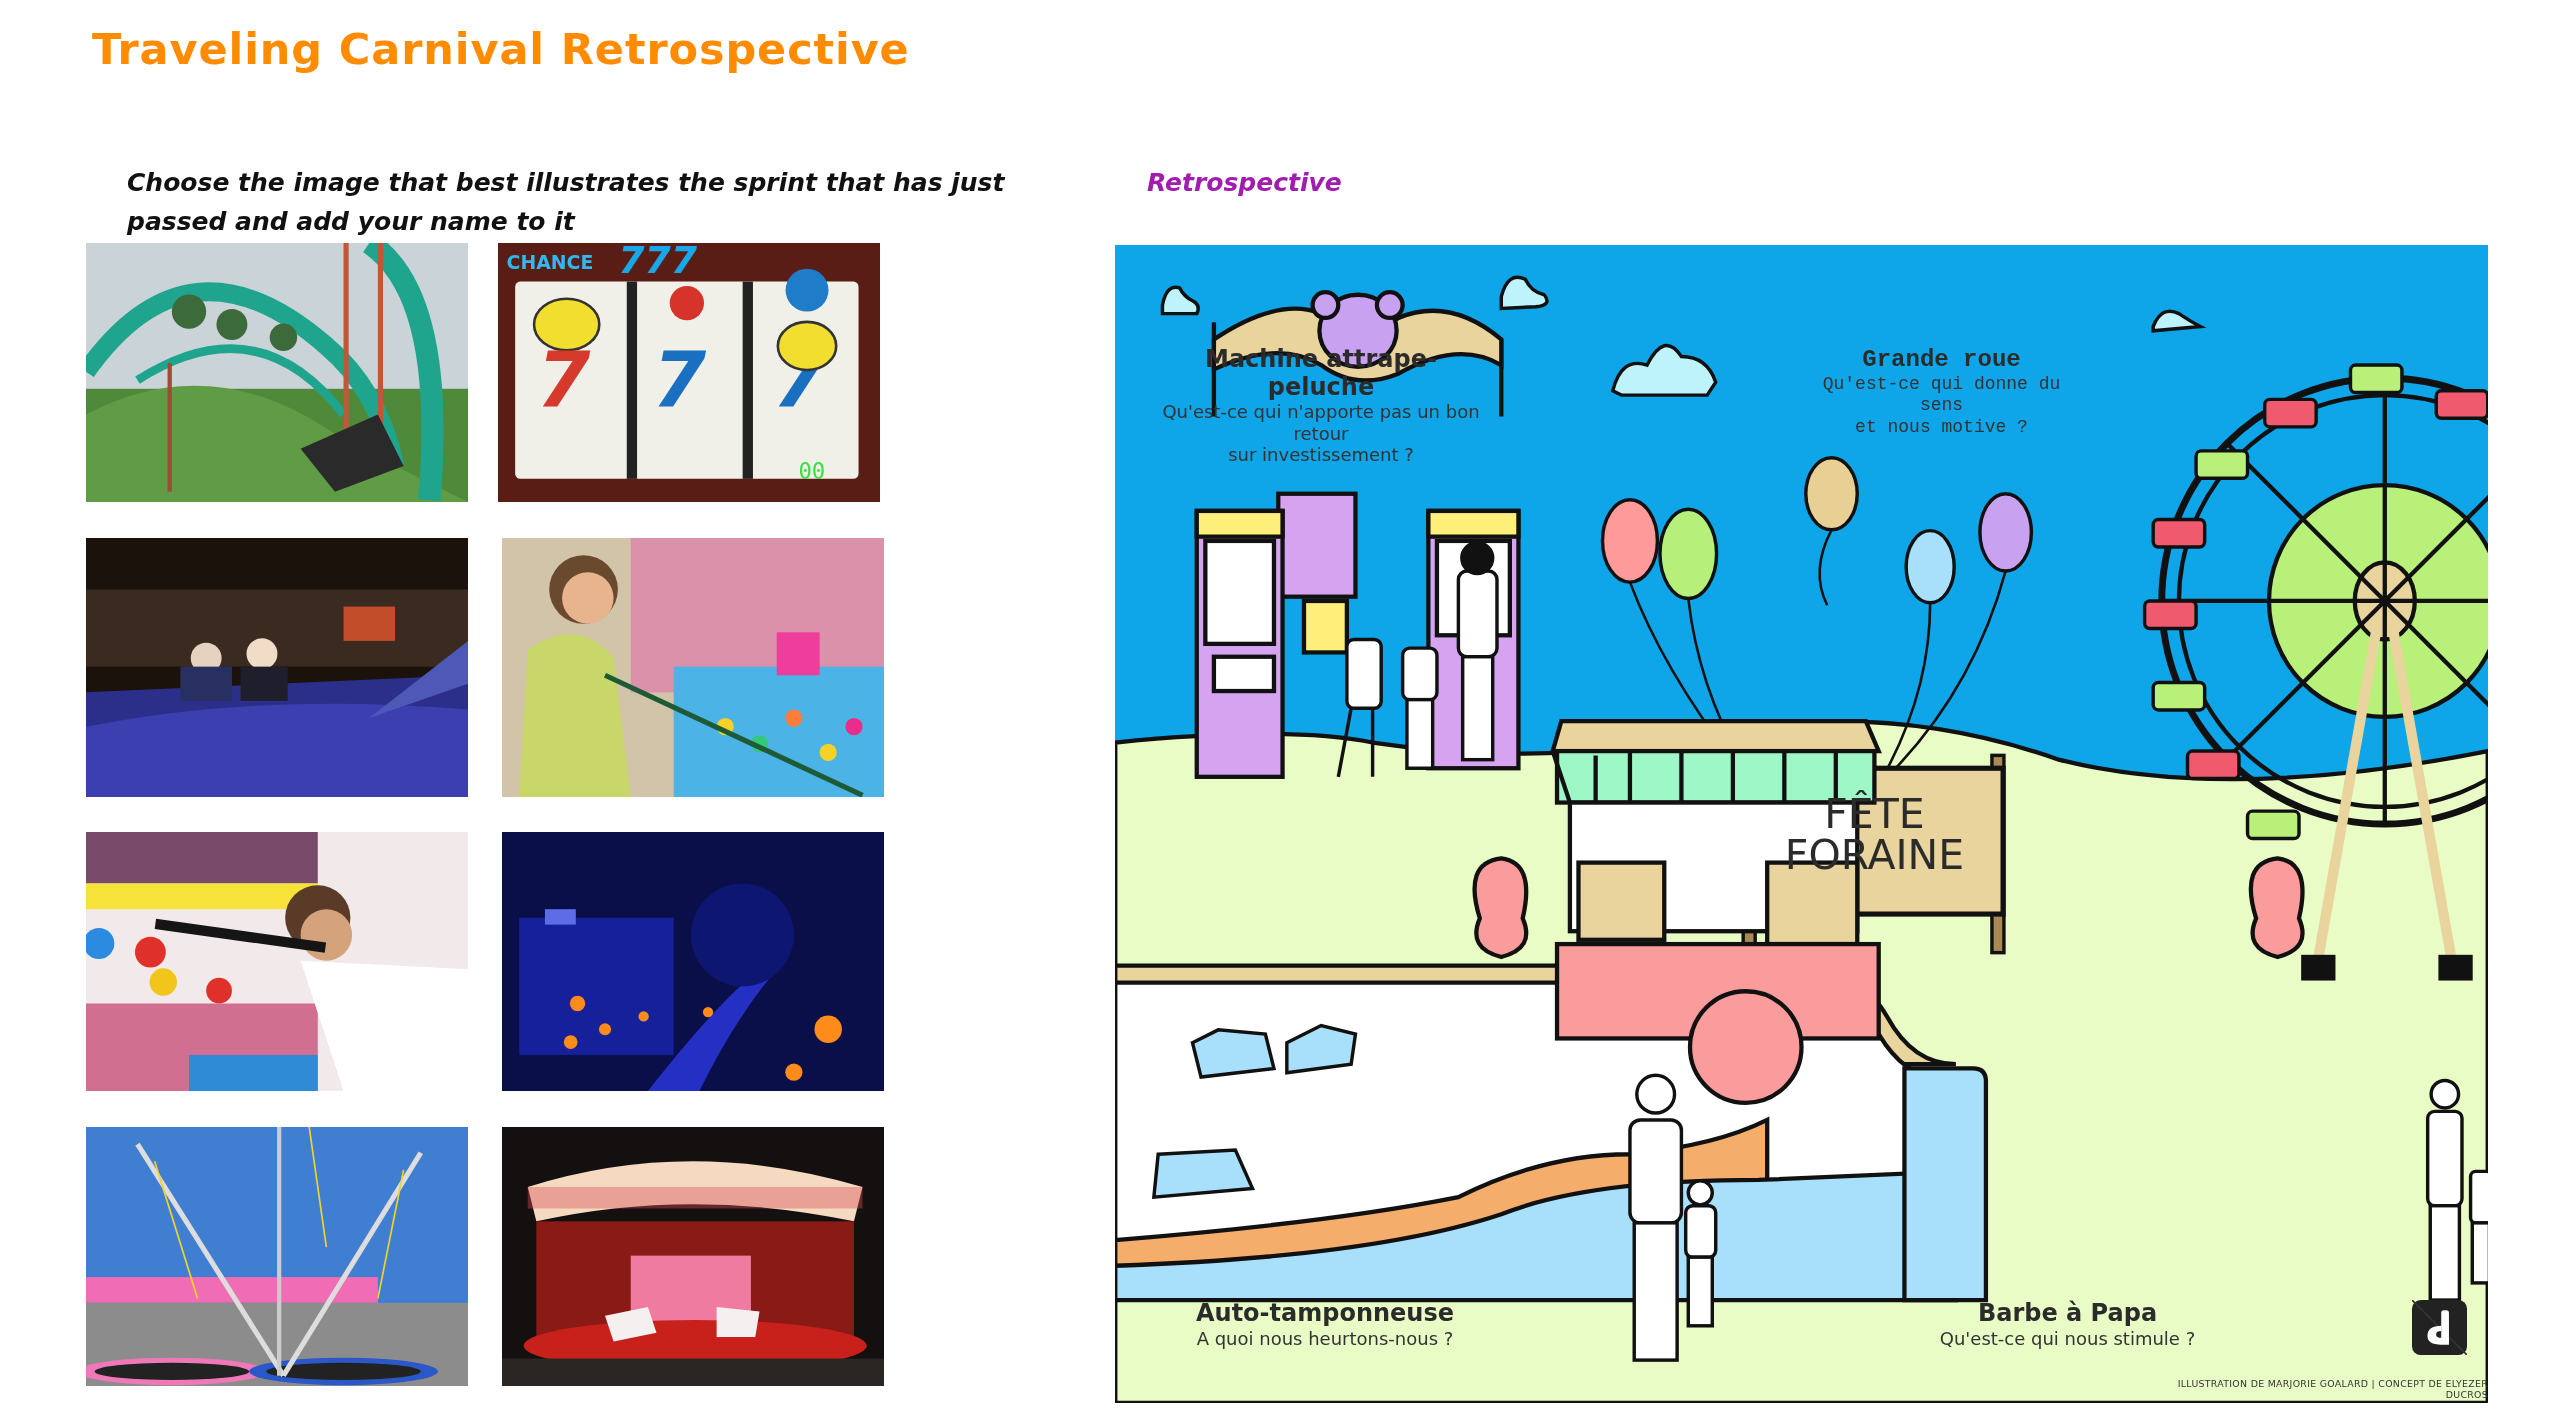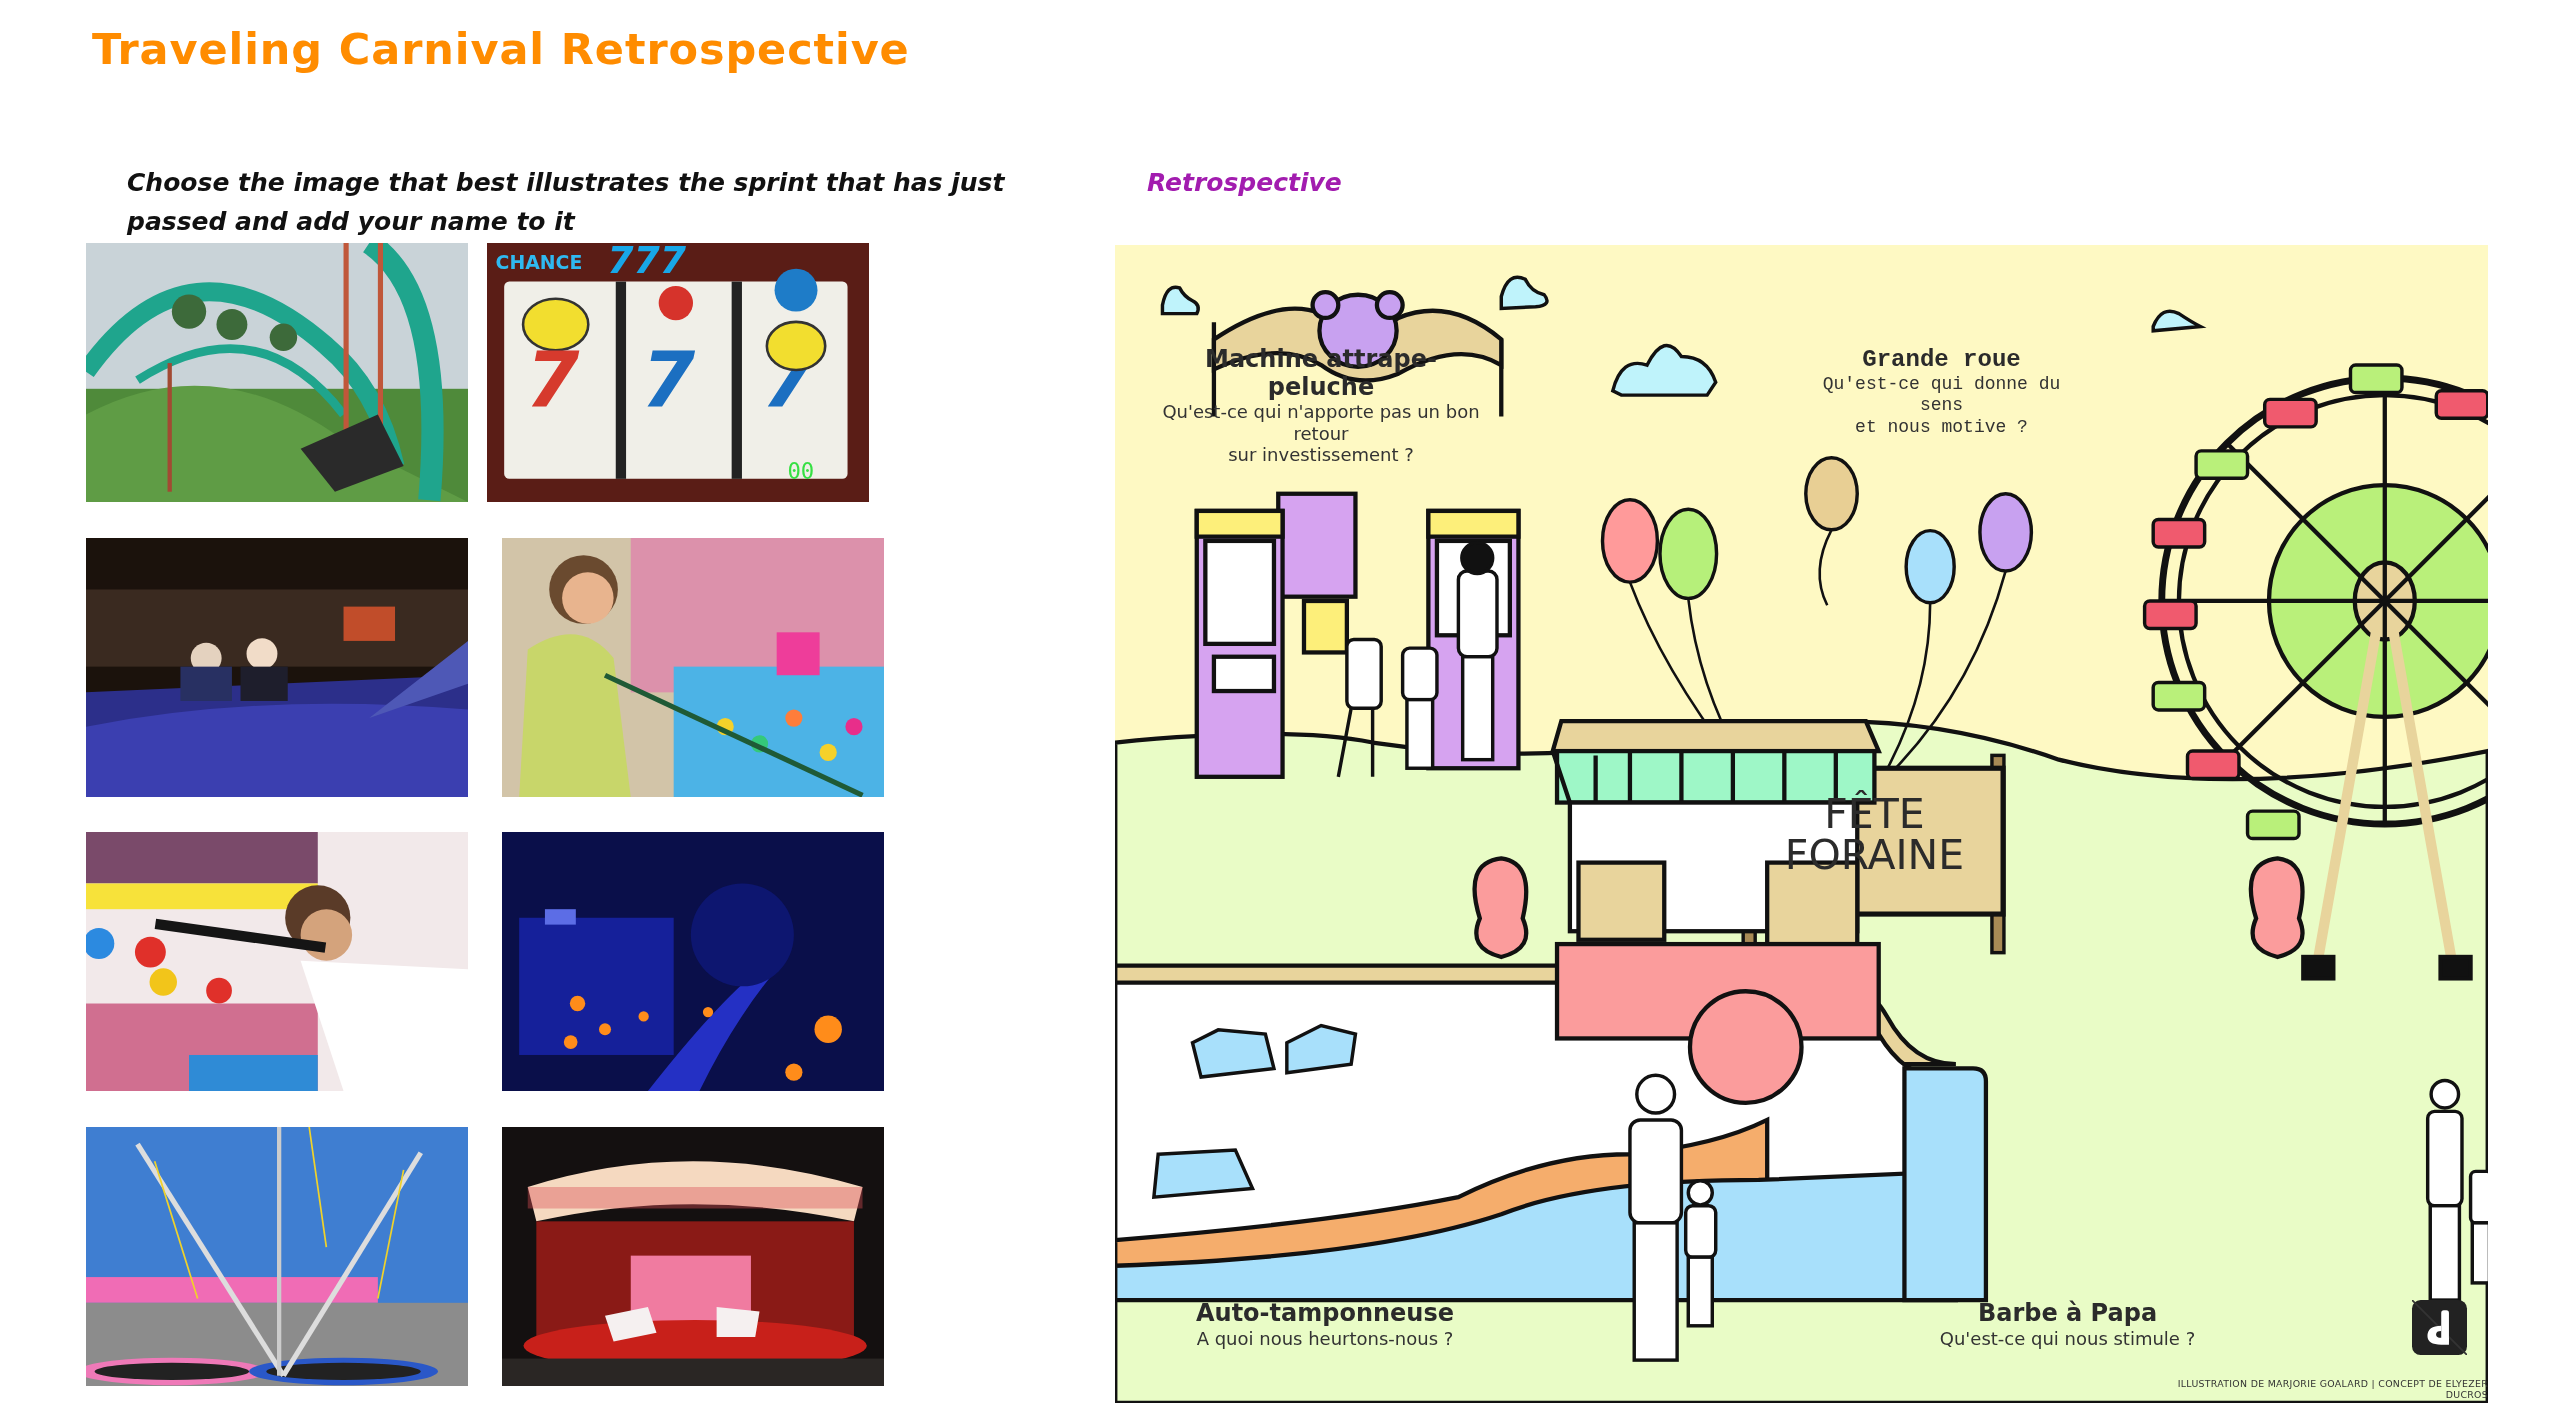--- a/index.html
+++ b/index.html
@@ -2,21 +2,21 @@
 <html style="font-size:13.7px"><head>
 <meta charset="utf-8">
 <style>
   html, body { margin: 0; padding: 0; background: #ffffff; }
   body { width: 2576px; height: 1424px; position: relative; overflow: hidden; font-family: "DejaVu Sans", sans-serif; }
   .title { position: absolute; left: 92px; top: 24px; font-size: 43px; font-weight: bold; color: #ff8c00; letter-spacing: 0.9px; font-family: "DejaVu Sans", sans-serif; }
   .instr { position: absolute; left: 92px; top: 163px; width: 961px; font-size: 25px; font-weight: bold; font-style: italic; color: #111; line-height: 39px; font-family: "DejaVu Sans", sans-serif; margin-left: 35px; }
   .retro-label { position: absolute; left: 1131px; top: 163px; font-size: 25px; font-weight: bold; font-style: italic; color: #a21caf; line-height: 39px; margin-left: 16px; }
   .photo { position: absolute; width: 382px; height: 259px; overflow: hidden; cursor: pointer; }
   .photo svg { width: 100%; height: 100%; display: block; }
-  .illus { position: absolute; left: 1115px; top: 245px; width: 1373px; height: 1158px; overflow: hidden; background: #fef9c3; }
+  .illus { position: absolute; left: 1115px; top: 245px; width: 1373px; height: 1158px; overflow: hidden; background: #0ea5e9; }
   .illus svg { position: absolute; left: 0; top: 0; }
   .zone-title { position: absolute; text-align: center; font-family: "DejaVu Sans", sans-serif; color: #2b2b2b; }
   .zone-title .h { font-size: 24px; font-weight: bold; line-height: 27.5px; display: block; }
   .zone-title .q { font-size: 18px; line-height: 21.5px; display: block; color: #333; }
   .sign-text { position: absolute; text-align: center; font-size: 41px; color: #2b2b2b; line-height: 41px; font-family: "DejaVu Sans", sans-serif; }
   .credit { position: absolute; font-size: 9.4px; color: #333; letter-spacing: 0.3px; }
   .logo { position: absolute; width: 55px; height: 55px; background: #222; border-radius: 8.6px; }
 </style>
 </head>
 <body>
@@ -35,21 +35,21 @@
     <path d="M330 0 Q420 60 400 300" stroke="#1fa58d" stroke-width="26" fill="none"></path>
     <rect x="300" y="0" width="6" height="250" fill="#c0573a"></rect>
       <rect x="340" y="0" width="6" height="220" fill="#c0573a"></rect>
     <rect x="95" y="140" width="5" height="150" fill="#a24a33"></rect>
     <path d="M250 240 L340 200 L370 260 L290 290Z" fill="#2a2a2a"></path>
     <circle cx="120" cy="80" r="20" fill="#3d6a3a"></circle>
       <circle cx="170" cy="95" r="18" fill="#3d6a3a"></circle>
       <circle cx="230" cy="110" r="16" fill="#3d6a3a"></circle>
   </svg>
 </div>
-<div class="photo" style="left:487px;top:243px;">
+<div class="photo" style="left:498px;top:243px;">
   <svg viewBox="0 0 445 302" preserveAspectRatio="none">
     <rect width="445" height="302" fill="#5a1d16"></rect>
     <rect x="20" y="45" width="400" height="230" fill="#f0efe8" rx="6"></rect>
     <rect x="150" y="45" width="12" height="230" fill="#222"></rect>
       <rect x="285" y="45" width="12" height="230" fill="#222"></rect>
     <text x="10" y="30" fill="#2fb9f0" font-size="22" font-weight="bold" font-family="DejaVu Sans, sans-serif">CHANCE</text>
     <text x="140" y="35" fill="#18a7e8" font-size="44" font-weight="bold" font-style="italic" font-family="DejaVu Sans, sans-serif">777</text>
     <ellipse cx="80" cy="95" rx="38" ry="30" fill="#f2de2f" stroke="#333" stroke-width="3"></ellipse>
     <text x="45" y="190" fill="#d63a2d" font-size="90" font-weight="bold" font-style="italic" font-family="DejaVu Sans, sans-serif">7</text>
     <text x="180" y="190" fill="#1b6fc1" font-size="90" font-weight="bold" font-style="italic" font-family="DejaVu Sans, sans-serif">7</text>

